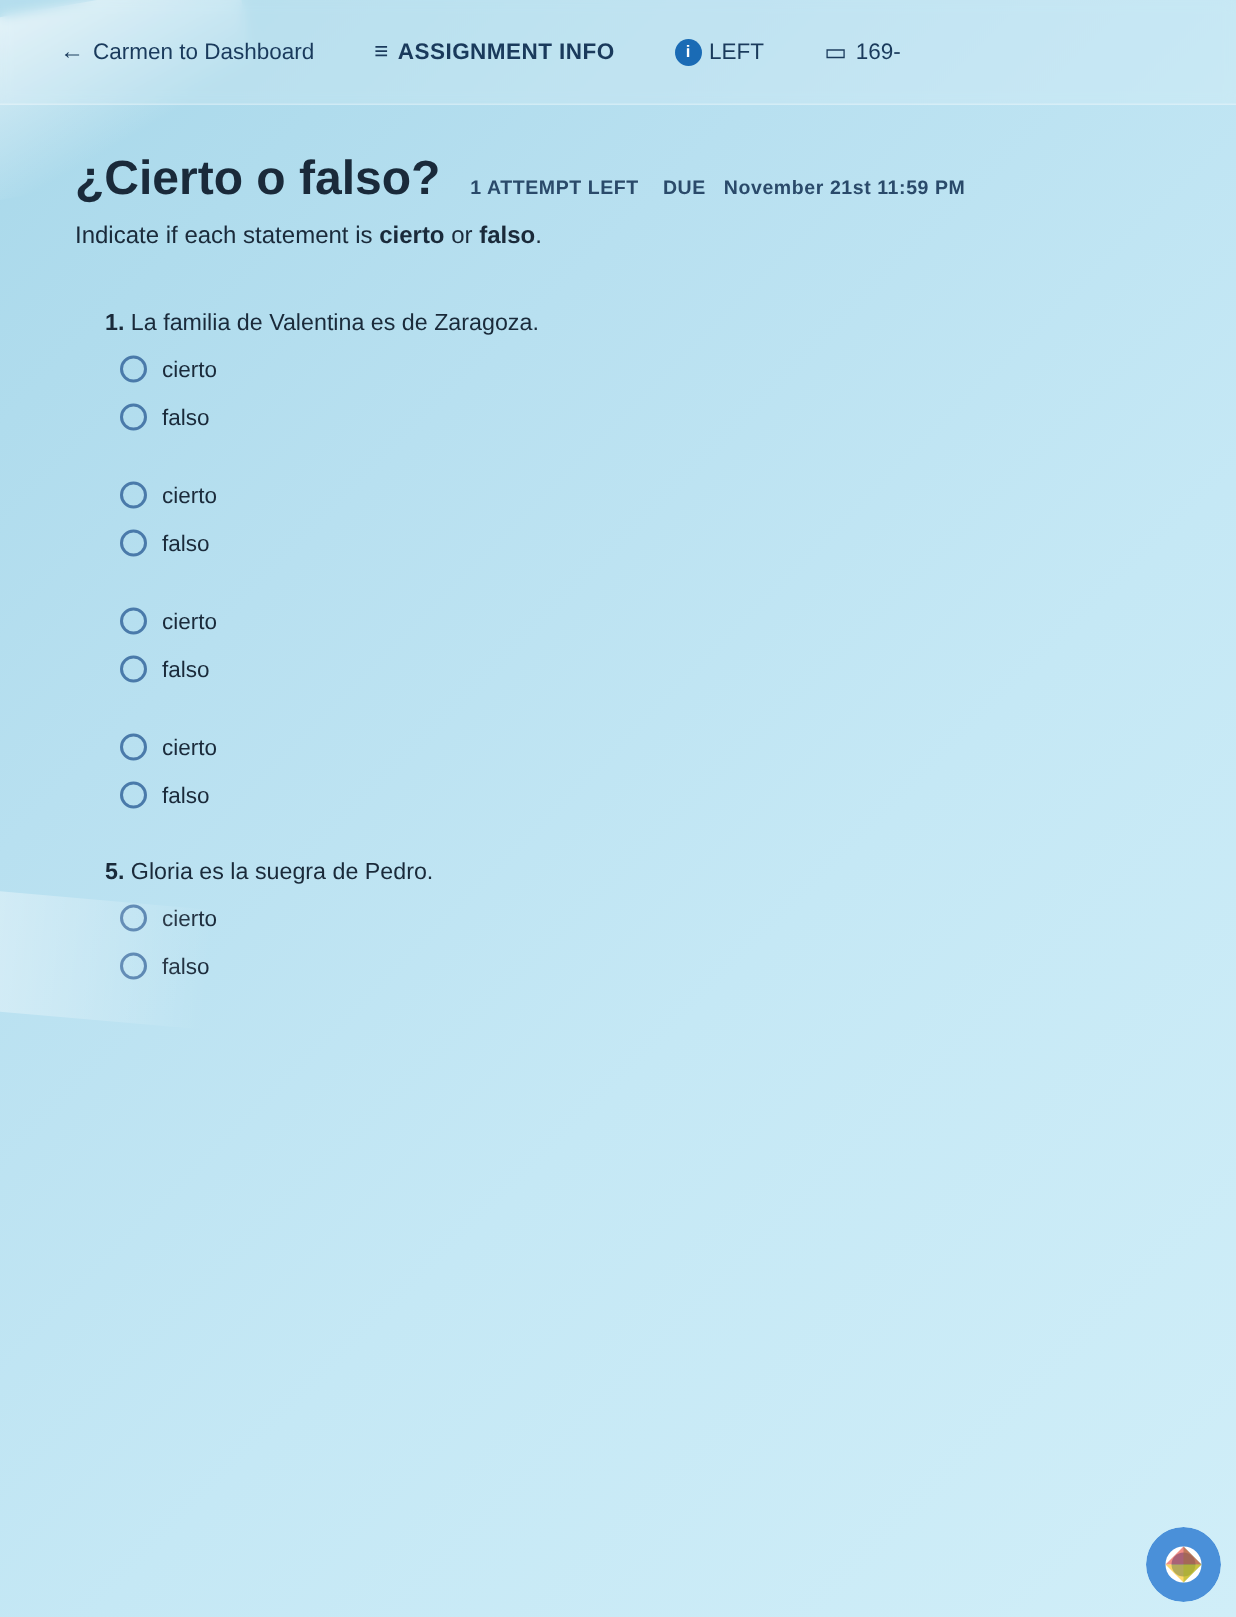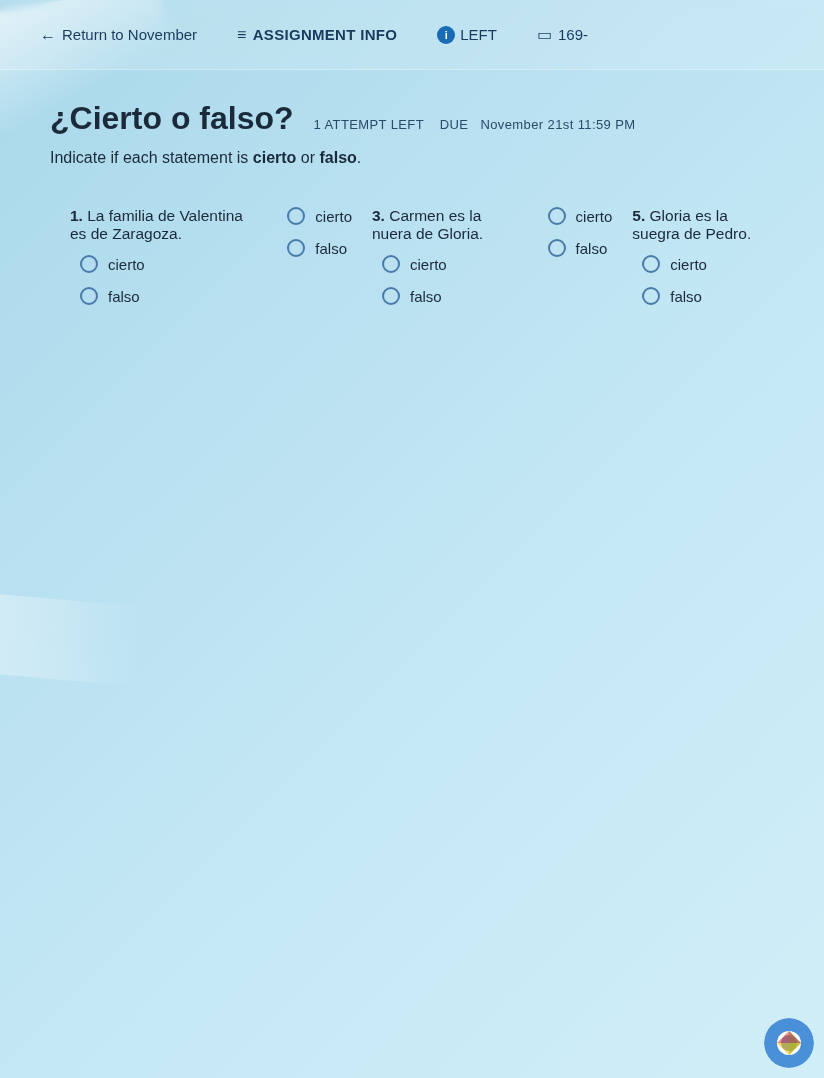--- a/index.html
+++ b/index.html
@@ -86,38 +86,39 @@
 
     .exercise-title {
       font-size: 32px;
       font-weight: 700;
       color: #1a2a3a;
     }
 
     .meta-info {
       font-size: 13px;
       color: #2a4a6a;
-      font-weight: 400;
+      font-weight: 700;
       letter-spacing: 0.03em;
       white-space: nowrap;
     }
 
     .instruction {
       font-size: 16px;
       color: #1a2a3a;
       margin-bottom: 18px;
     }
 
     .instruction strong {
       font-weight: 700;
     }
 
     
     .questions-list {
       display: flex;
+      flex-direction: column;
       gap: 0;
       margin-top: 40px;
     }
 
     .question-block {
       margin-bottom: 20px;
       padding-left: 20px;
     }
 
     .question-text {
@@ -204,21 +205,21 @@
   </style>
 </head>
 <body>
 
 <div class="light-beam-top"></div>
 <div class="light-beam-left"></div>
 
 <div class="topbar">
   <div class="nav-item">
     <span class="arrow-icon">←</span>
-    <span>Return to November</span>
+    <span>Carmen to Dashboard</span>
   </div>
 
   <div class="nav-item assignment-list">
     <span style="font-size:16px;">≡</span>
     <span>ASSIGNMENT INFO</span>
   </div>
 
   <div class="nav-item info-item">
     <span class="info-circle">i</span>
     <span>LEFT</span>
@@ -263,21 +264,20 @@
         <div class="radio-option">
           <div class="radio-circle"></div>
           <span class="radio-label">cierto</span>
         </div>
         <div class="radio-option">
           <div class="radio-circle"></div>
           <span class="radio-label">falso</span>
         </div>
       </div>
       <div class="question-block">
-        <p class="question-text"><span class="q-num">3. </span>Carmen es la nuera de Gloria.</p>
         <div class="radio-option">
           <div class="radio-circle"></div>
           <span class="radio-label">cierto</span>
         </div>
         <div class="radio-option">
           <div class="radio-circle"></div>
           <span class="radio-label">falso</span>
         </div>
       </div>
       <div class="question-block">

